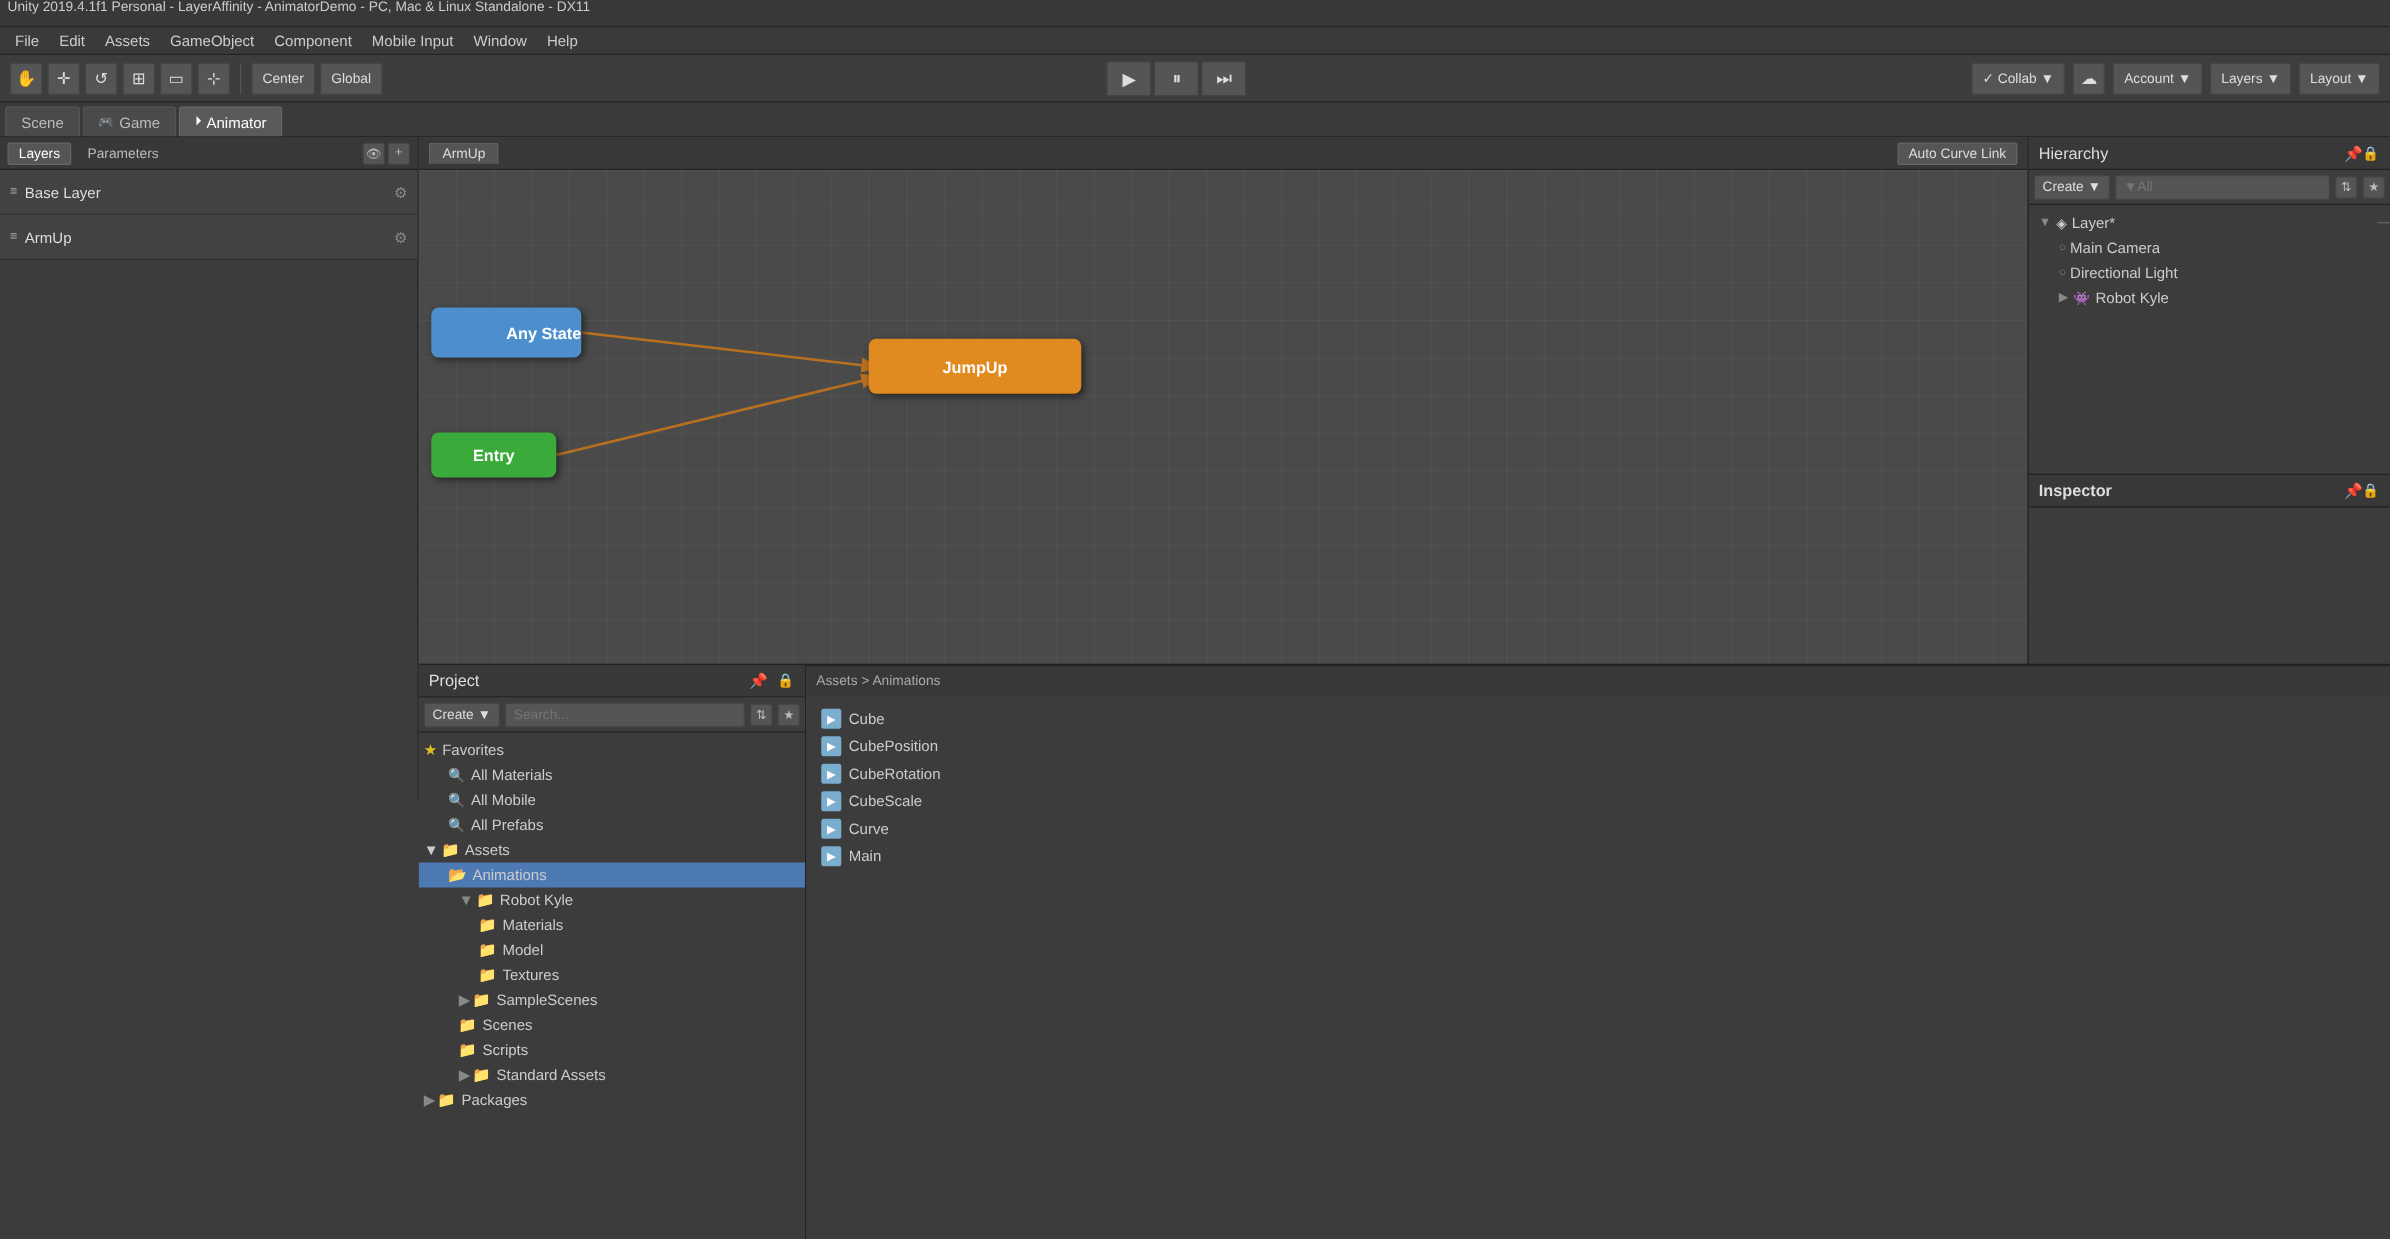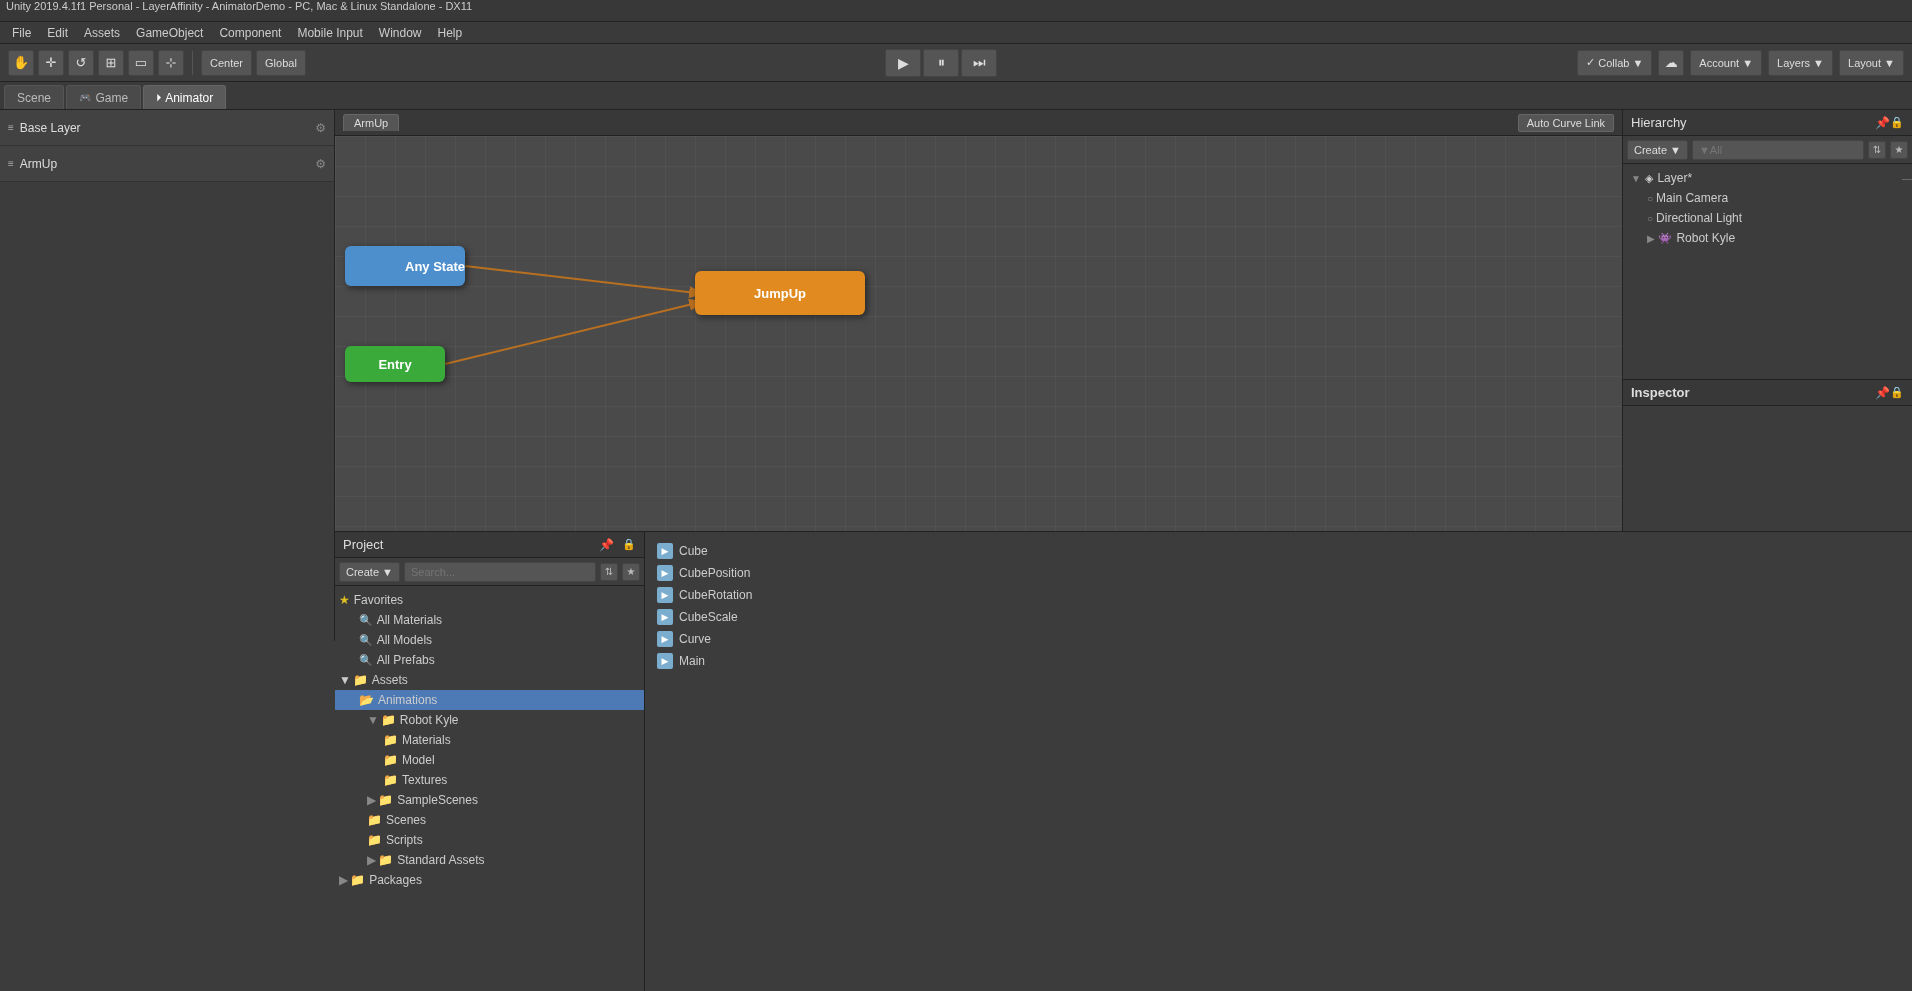--- a/index.html
+++ b/index.html
@@ -180,20 +180,28 @@
   </div>
   <div class="tab active">
     <span class="tab-icon">⏵</span>
     <span>Animator</span>
   </div>
 </div>
 
 <div id="main-layout" style="height: 531px;">
 
   <div id="left-panel">
+    <div class="panel-header">
+      <div class="panel-tab active">Layers</div>
+      <div class="panel-tab">Parameters</div>
+      <div class="panel-controls">
+        <div class="small-btn">👁</div>
+        <div class="small-btn">+</div>
+      </div>
+    </div>
 
     <div class="layer-item">
       <span class="eq-icon">≡</span>
       <span class="layer-name">Base Layer</span>
       <span class="gear-icon">⚙</span>
     </div>
 
     <div class="layer-item">
       <span class="eq-icon">≡</span>
       <span class="layer-name">ArmUp</span>
@@ -323,21 +331,21 @@
       <div class="proj-item" style="padding-left:4px;">
         <span class="star-icon">★</span>
         <span>Favorites</span>
       </div>
       <div class="proj-item" style="padding-left:24px;">
         <span style="color:#e0a020;margin-right:4px;font-size:11px;">🔍</span>
         <span>All Materials</span>
       </div>
       <div class="proj-item" style="padding-left:24px;">
         <span style="color:#e0a020;margin-right:4px;font-size:11px;">🔍</span>
-        <span>All Models</span>
+        <span>All Mobile</span>
       </div>
       <div class="proj-item" style="padding-left:24px;">
         <span style="color:#e0a020;margin-right:4px;font-size:11px;">🔍</span>
         <span>All Prefabs</span>
       </div>
 
       <div class="proj-item" style="padding-left:4px;">
         <span class="tree-arrow" style="margin-right:2px;">▼</span>
         <span class="folder-icon">📁</span>
         <span>Assets</span>
@@ -394,20 +402,23 @@
       <div class="proj-item" style="padding-left:4px;">
         <span class="tree-arrow" style="margin-right:2px;color:#888;">▶</span>
         <span class="folder-icon">📁</span>
         <span>Packages</span>
       </div>
 
     </div>
   </div>
 
   <div id="project-right">
+    <div class="project-path">
+      <span>Assets &gt; Animations</span>
+    </div>
     <div class="project-assets">
 
       <div class="asset-item">
         <div class="asset-icon anim-icon">▶</div>
         <span>Cube</span>
       </div>
 
       <div class="asset-item">
         <div class="asset-icon anim-icon">▶</div>
         <span>CubePosition</span>

